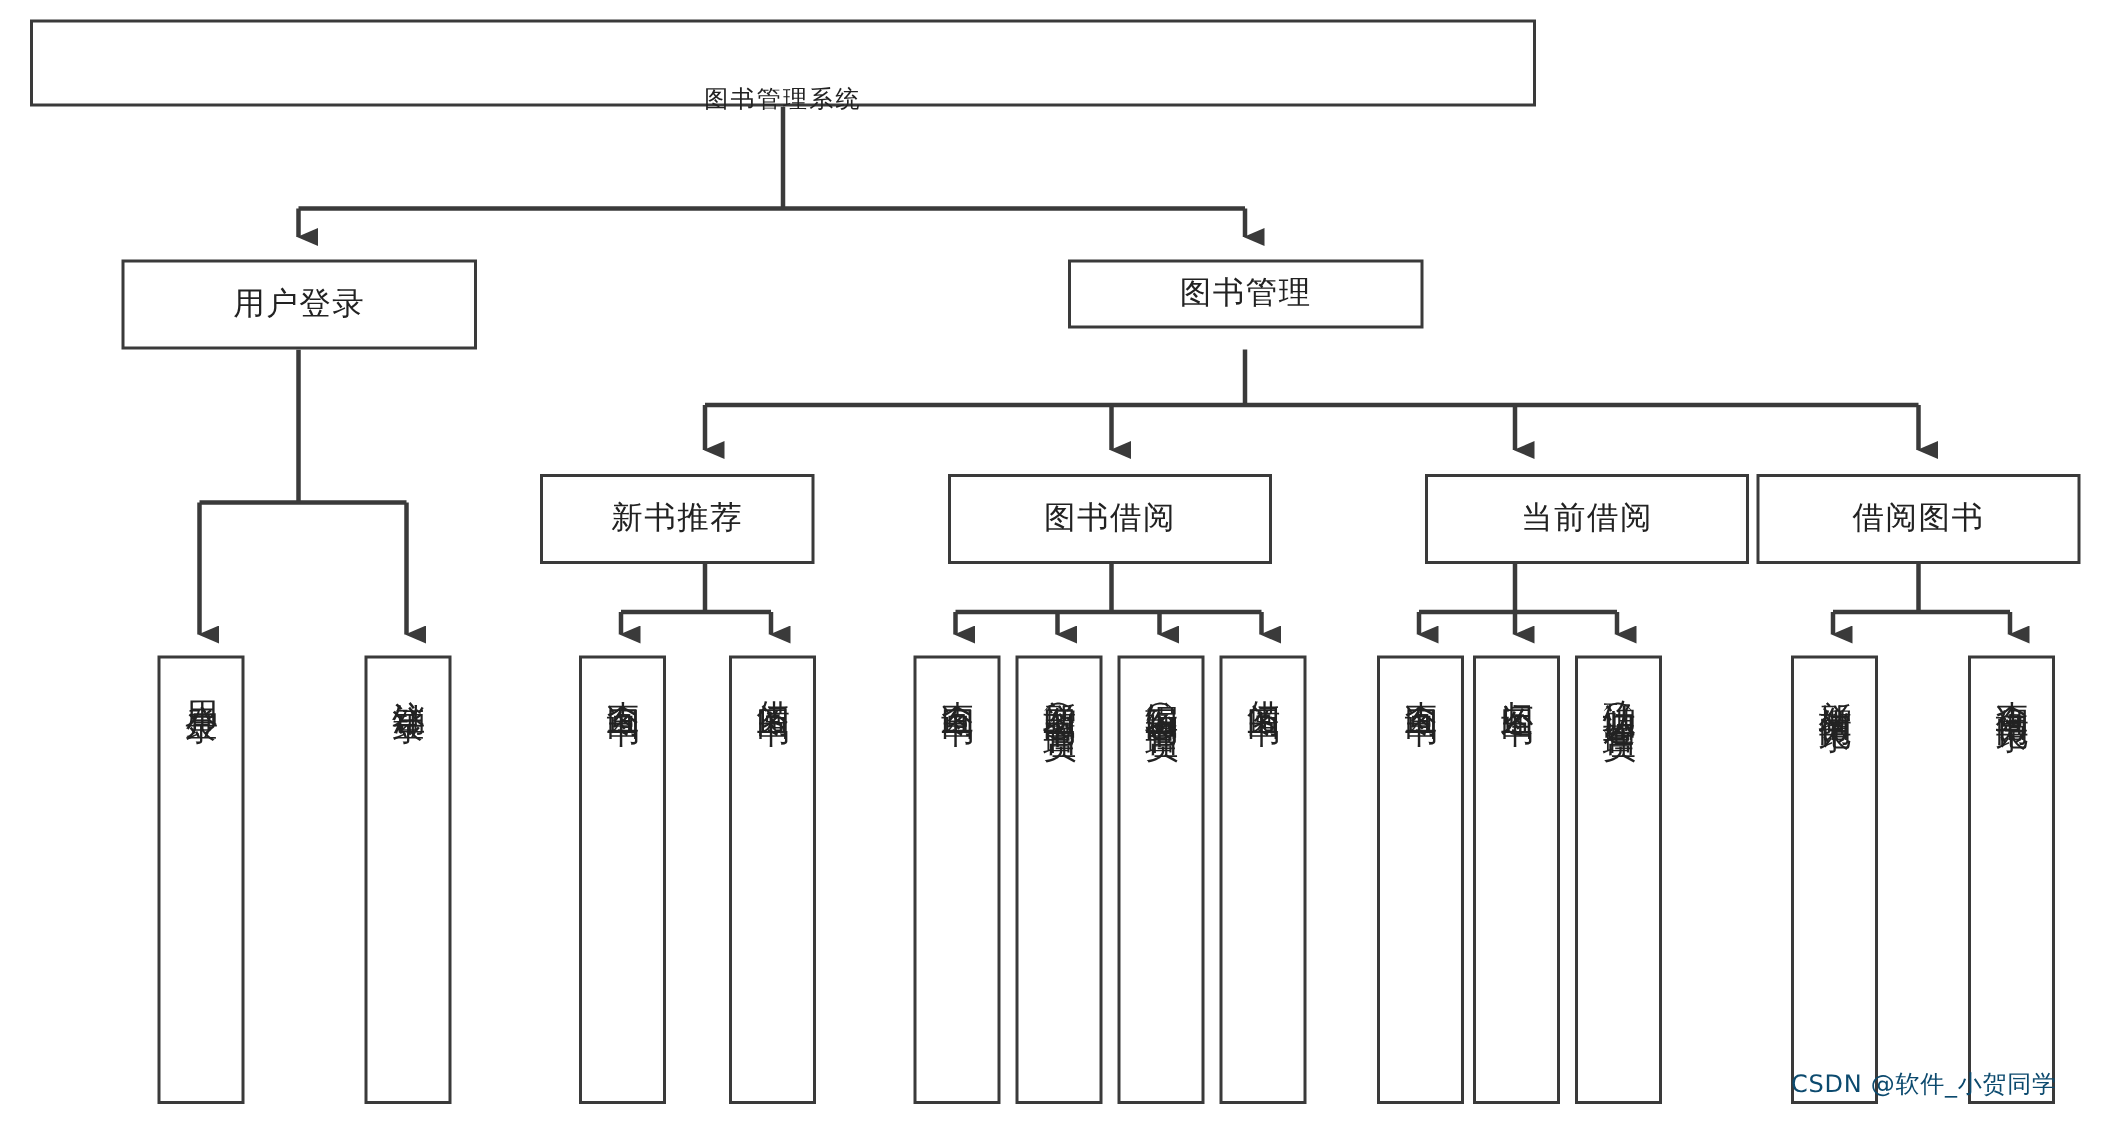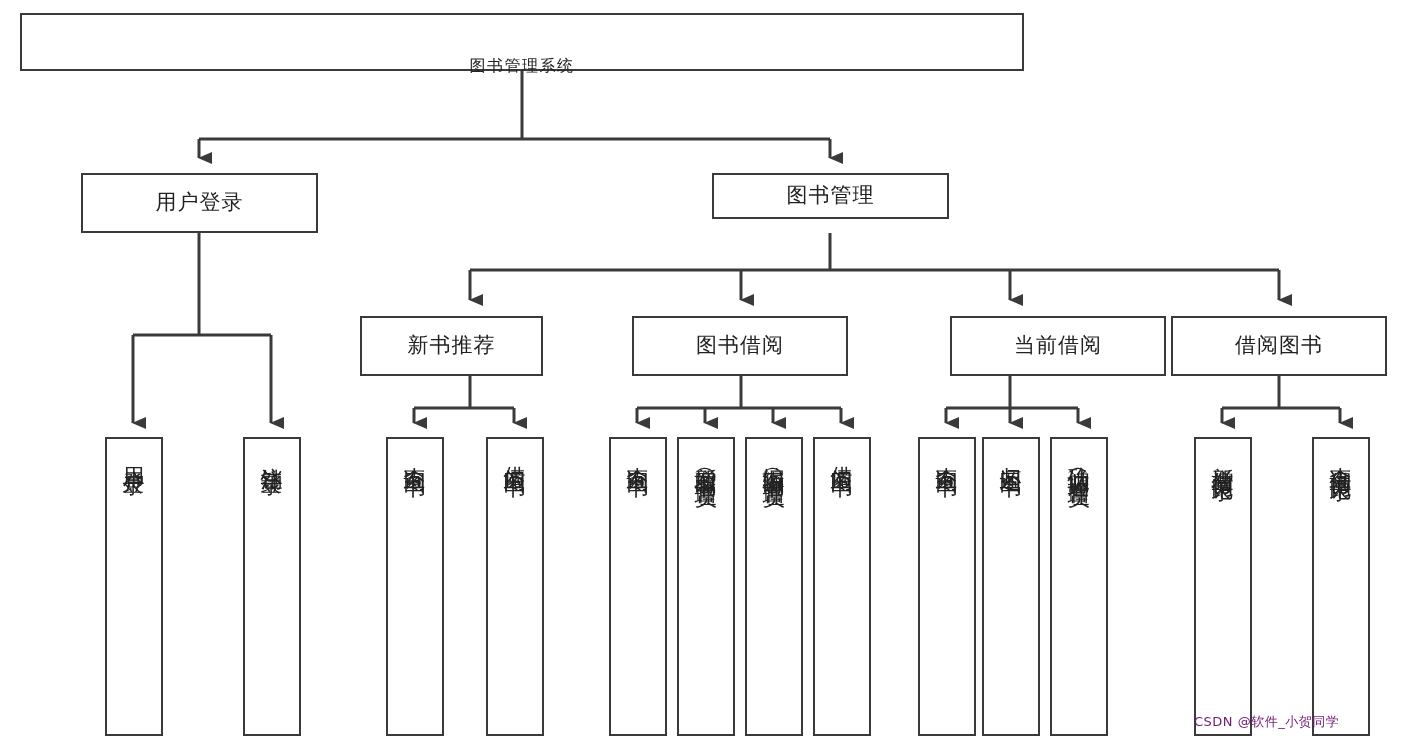--- a/index.html
+++ b/index.html
@@ -47,22 +47,22 @@
   .node.v .label{
     writing-mode:vertical-rl;
     text-orientation:upright;
     font-size:22px;
     line-height:1.32;
     letter-spacing:3px;
     white-space:nowrap;
   }
   .watermark{
     position:absolute;
-    font-size:13px;
-    color:#701a75;
+    font-size:16px;
+    color:#0c4a6e;
     letter-spacing:0.5px;
     white-space:nowrap;
     user-select:none;
   }
 </style>
 </head>
 <body>
 
 <div id="canvas">
 

